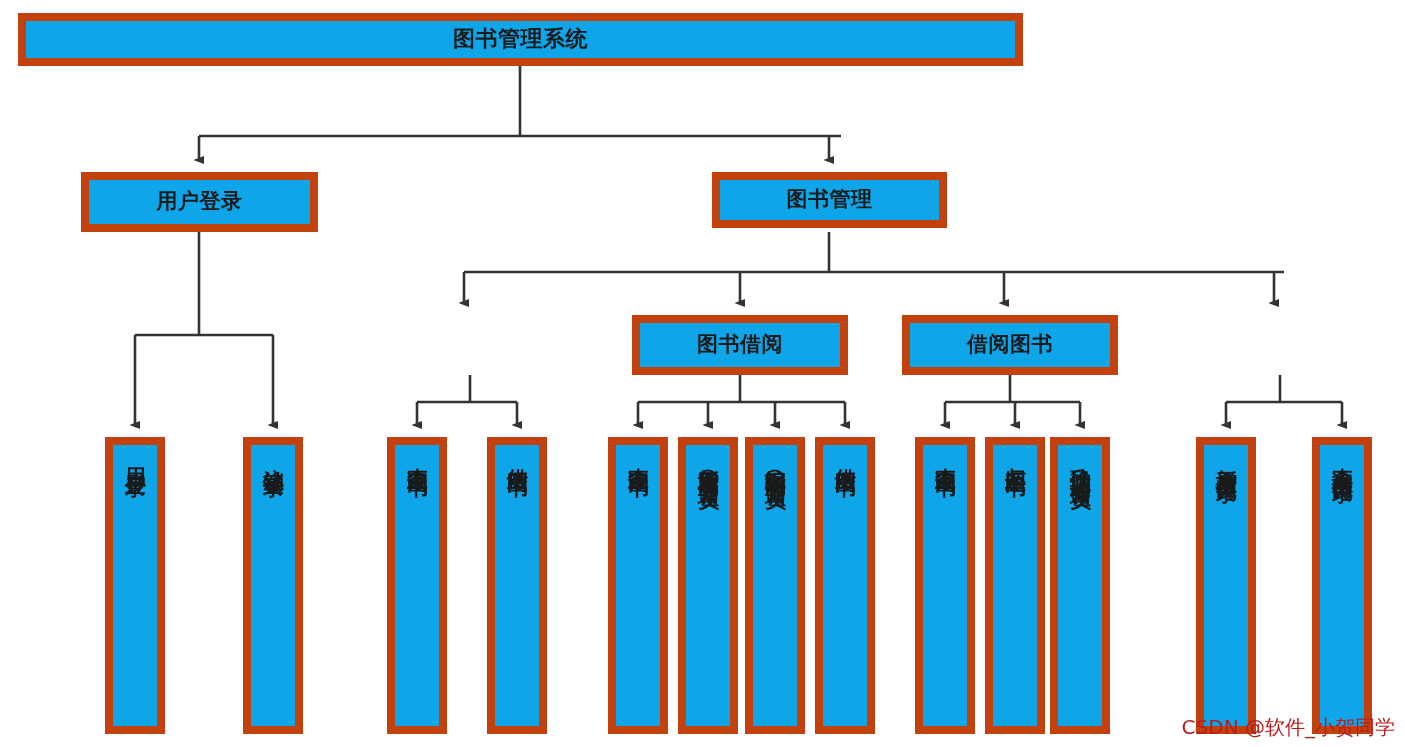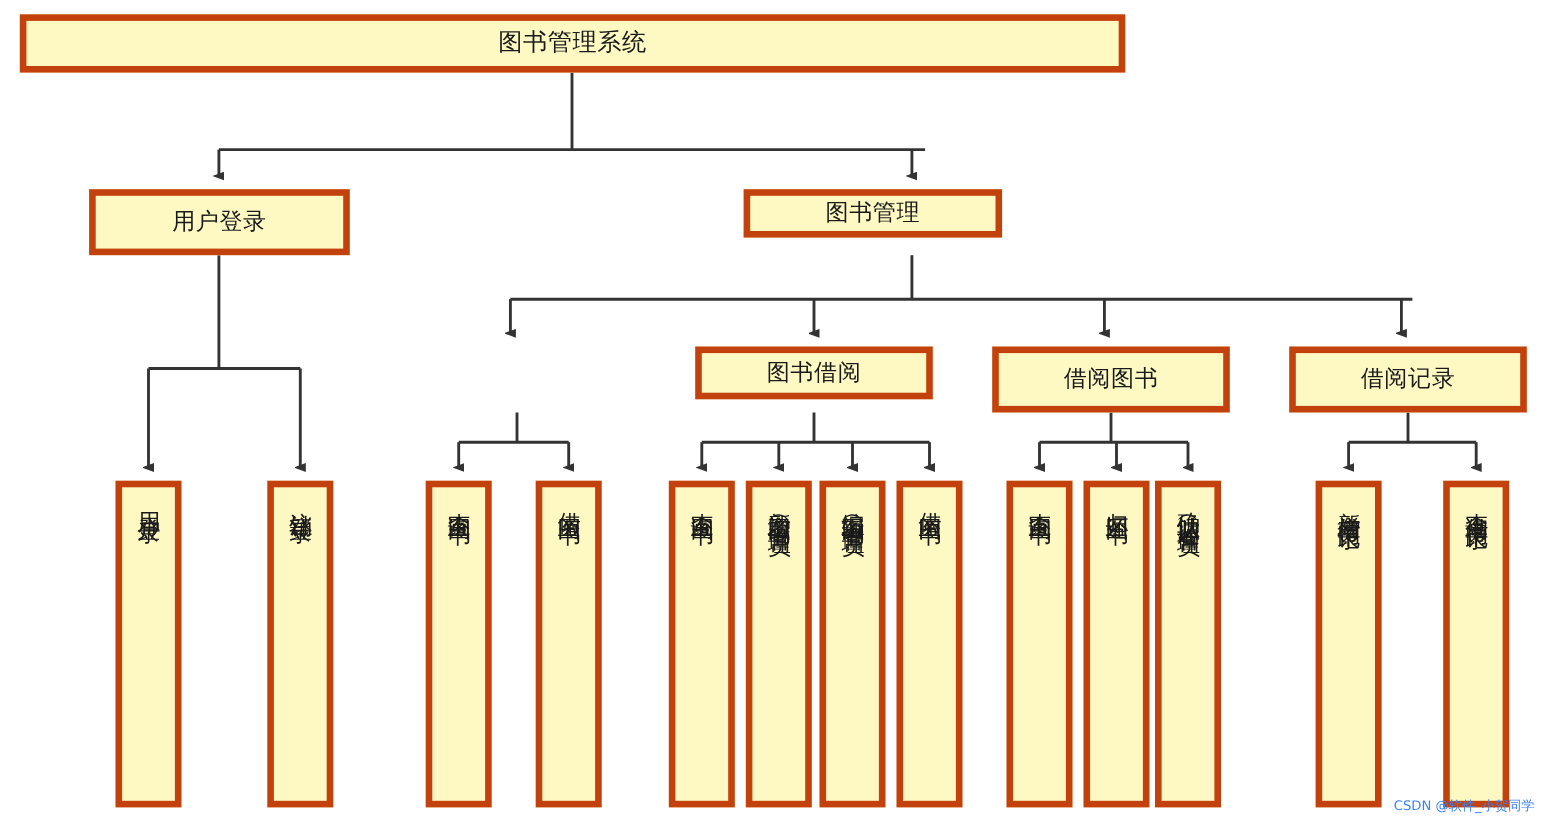--- a/index.html
+++ b/index.html
@@ -22,27 +22,28 @@
     position: absolute;
     left: 0;
     top: 0;
     width: 1405px;
     height: 747px;
     pointer-events: none;
   }
   .node {
     position: absolute;
     box-sizing: border-box;
-    background: #fef9c3;
-    border: 6px solid #c2410c;
+    background: #0ea5e9;
+    border: 8px solid #c2410c;
     display: flex;
     align-items: center;
     justify-content: center;
     color: #1a1a1a;
     z-index: 2;
+    font-weight: bold;
   }
   .node-label {
     display: block;
     text-align: center;
     line-height: 1.12;
     white-space: nowrap;
   }
   
   .node.horiz .node-label {
     font-size: 21px;
@@ -62,22 +63,22 @@
     text-orientation: upright;
     font-size: 21px;
     line-height: 1.0;
     letter-spacing: 3px;
     white-space: nowrap;
   }
   #watermark {
     position: absolute;
     right: 10px;
     bottom: 6px;
-    font-size: 12px;
-    color: #3b82f6;
+    font-size: 20px;
+    color: #b91c1c;
     white-space: nowrap;
     z-index: 3;
     font-family: "DejaVu Sans", "Liberation Sans", sans-serif;
   }
 </style>
 </head>
 <body>
 
 <div id="diagram-root">
 
@@ -131,33 +132,30 @@
     </g>
   </svg>
 
   <div class="node root horiz" style="left:18px; top:13px; width:1005px; height:53px;">
     <span class="node-label">图书管理系统</span>
   </div>
 
   <div class="node horiz" style="left:81px; top:172px; width:237px; height:60px;">
     <span class="node-label">用户登录</span>
   </div>
-  <div class="node horiz" style="left:676px; top:172px; width:235px; height:44px;">
+  <div class="node horiz" style="left:712px; top:172px; width:235px; height:56px;">
     <span class="node-label">图书管理</span>
   </div>
 
-  <div class="node horiz" style="left:632px; top:315px; width:216px; height:48px;">
+  <div class="node horiz" style="left:632px; top:315px; width:216px; height:60px;">
     <span class="node-label">图书借阅</span>
   </div>
   <div class="node horiz" style="left:902px; top:315px; width:216px; height:60px;">
     <span class="node-label">借阅图书</span>
   </div>
-  <div class="node horiz" style="left:1172px; top:315px; width:216px; height:60px;">
-    <span class="node-label">借阅记录</span>
-  </div>
 
   <div class="node leaf" style="left:105px; top:437px; width:60px; height:297px;">
     <span class="node-label">用户登录</span>
   </div>
   <div class="node leaf" style="left:243px; top:437px; width:60px; height:297px;">
     <span class="node-label">注销登录</span>
   </div>
 
   <div class="node leaf" style="left:387px; top:437px; width:60px; height:297px;">
     <span class="node-label">查询图书</span>

